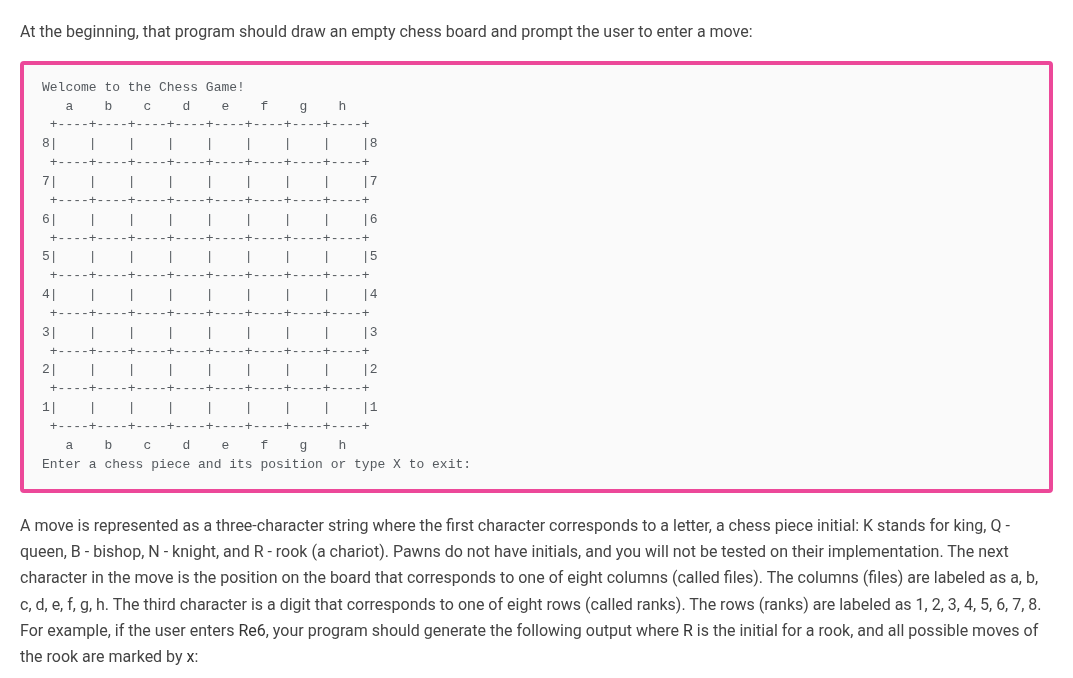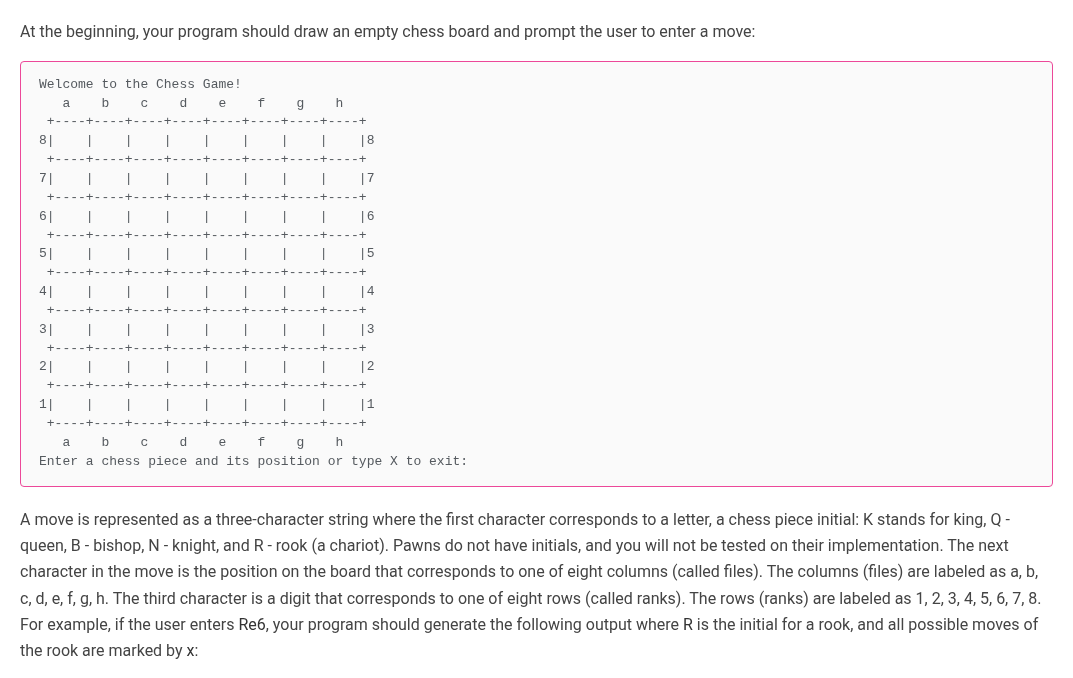--- a/index.html
+++ b/index.html
@@ -16,21 +16,21 @@
       padding: 20px;
       width: 1073px;
     }
     .intro-text {
       color: #444;
       font-size: 16px;
       margin-bottom: 16px;
       line-height: 1.55;
     }
     .code-block {
-      border: 1px solid #ec4899;
+      border: 4px solid #ec4899;
       background: #fafafa;
       border-radius: 4px;
       padding: 14px 18px;
       margin-bottom: 20px;
     }
     .code-block pre {
       font-family: "Consolas", "Courier New", monospace;
       font-size: 13px;
       line-height: 1.45;
       color: #555a5f;
@@ -43,21 +43,21 @@
       line-height: 1.65;
     }
     .description b {
       font-weight: 400;
       color: #333;
     }
   </style>
 </head>
 <body>
 
-<p class="intro-text">At the beginning, your program should draw an empty chess board and prompt the user to enter a move:</p>
+<p class="intro-text">At the beginning, that program should draw an empty chess board and prompt the user to enter a move:</p>
 
 <div class="code-block">
   <pre>Welcome to the Chess Game!
    a    b    c    d    e    f    g    h
  +----+----+----+----+----+----+----+----+
 8|    |    |    |    |    |    |    |    |8
  +----+----+----+----+----+----+----+----+
 7|    |    |    |    |    |    |    |    |7
  +----+----+----+----+----+----+----+----+
 6|    |    |    |    |    |    |    |    |6

